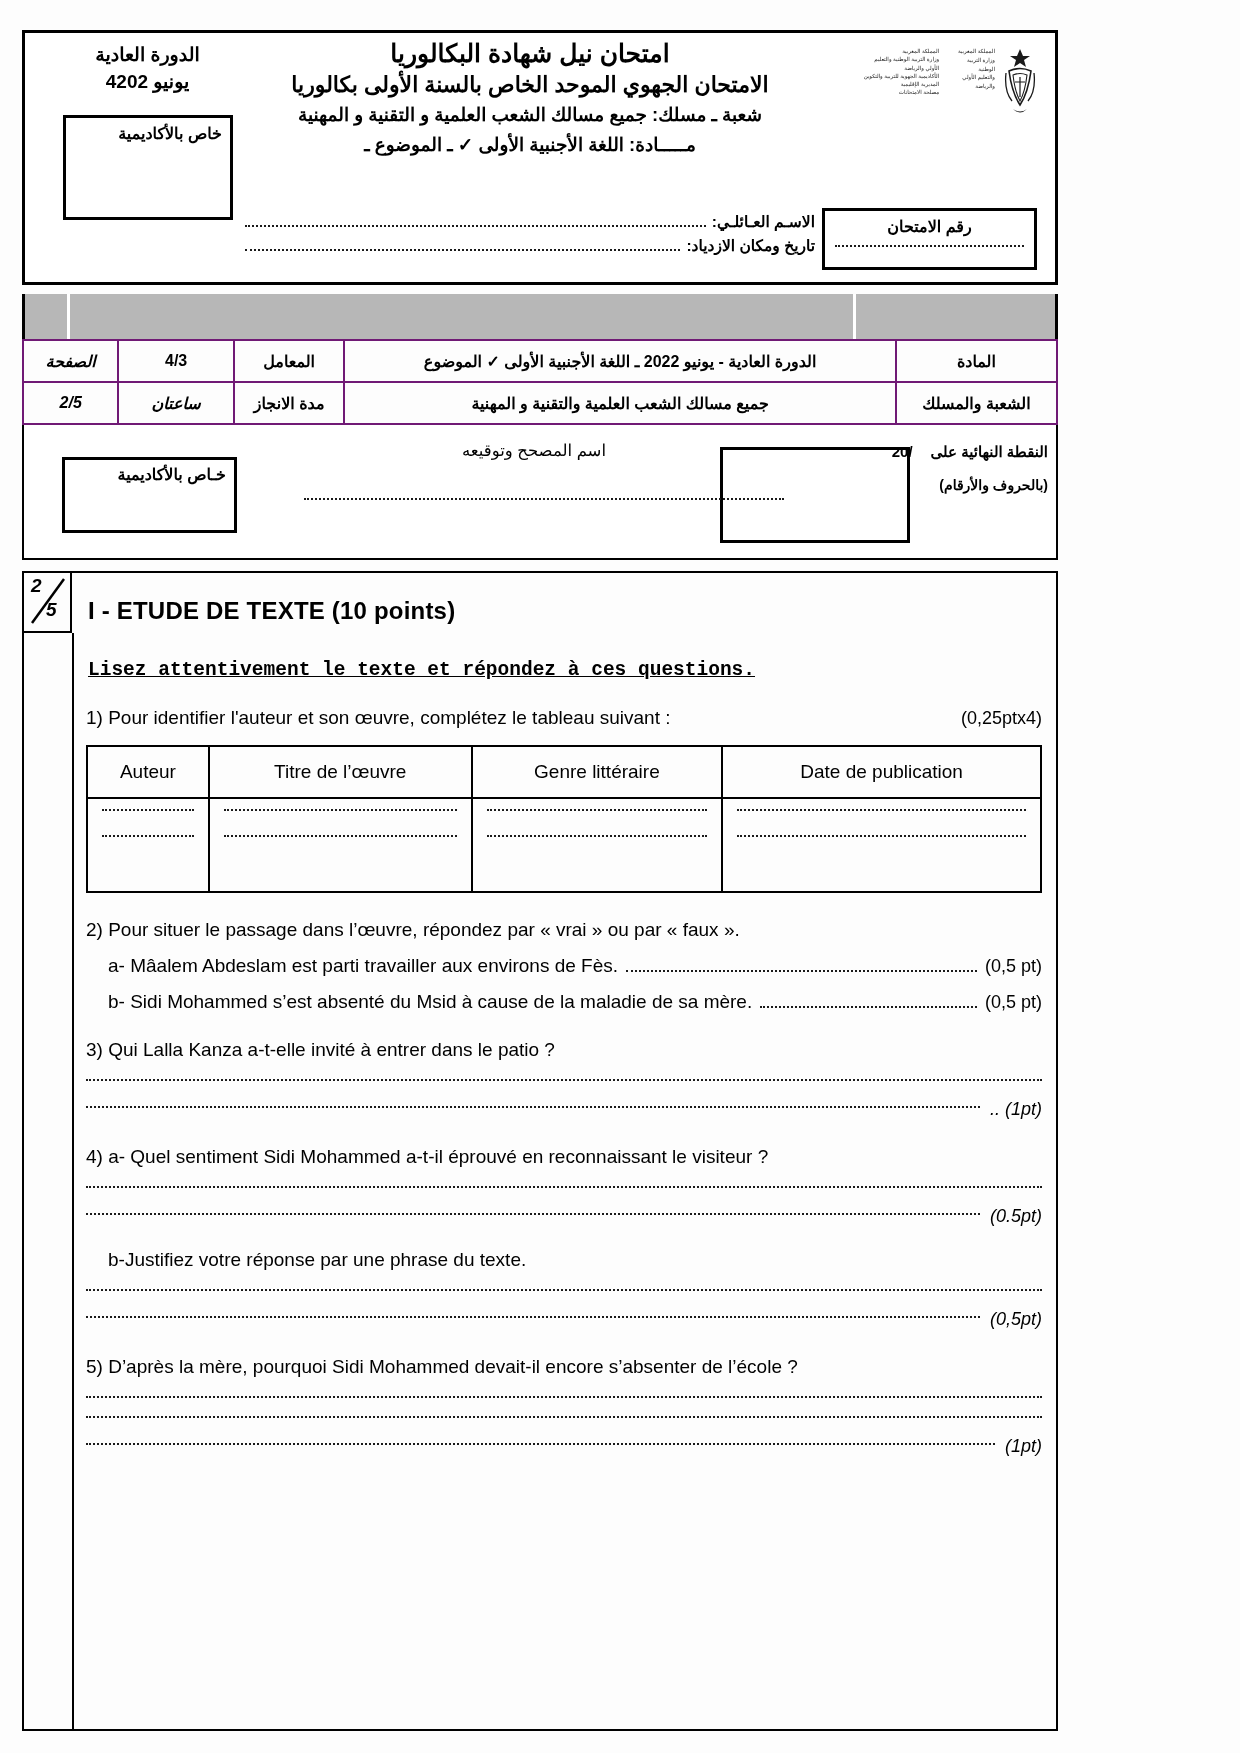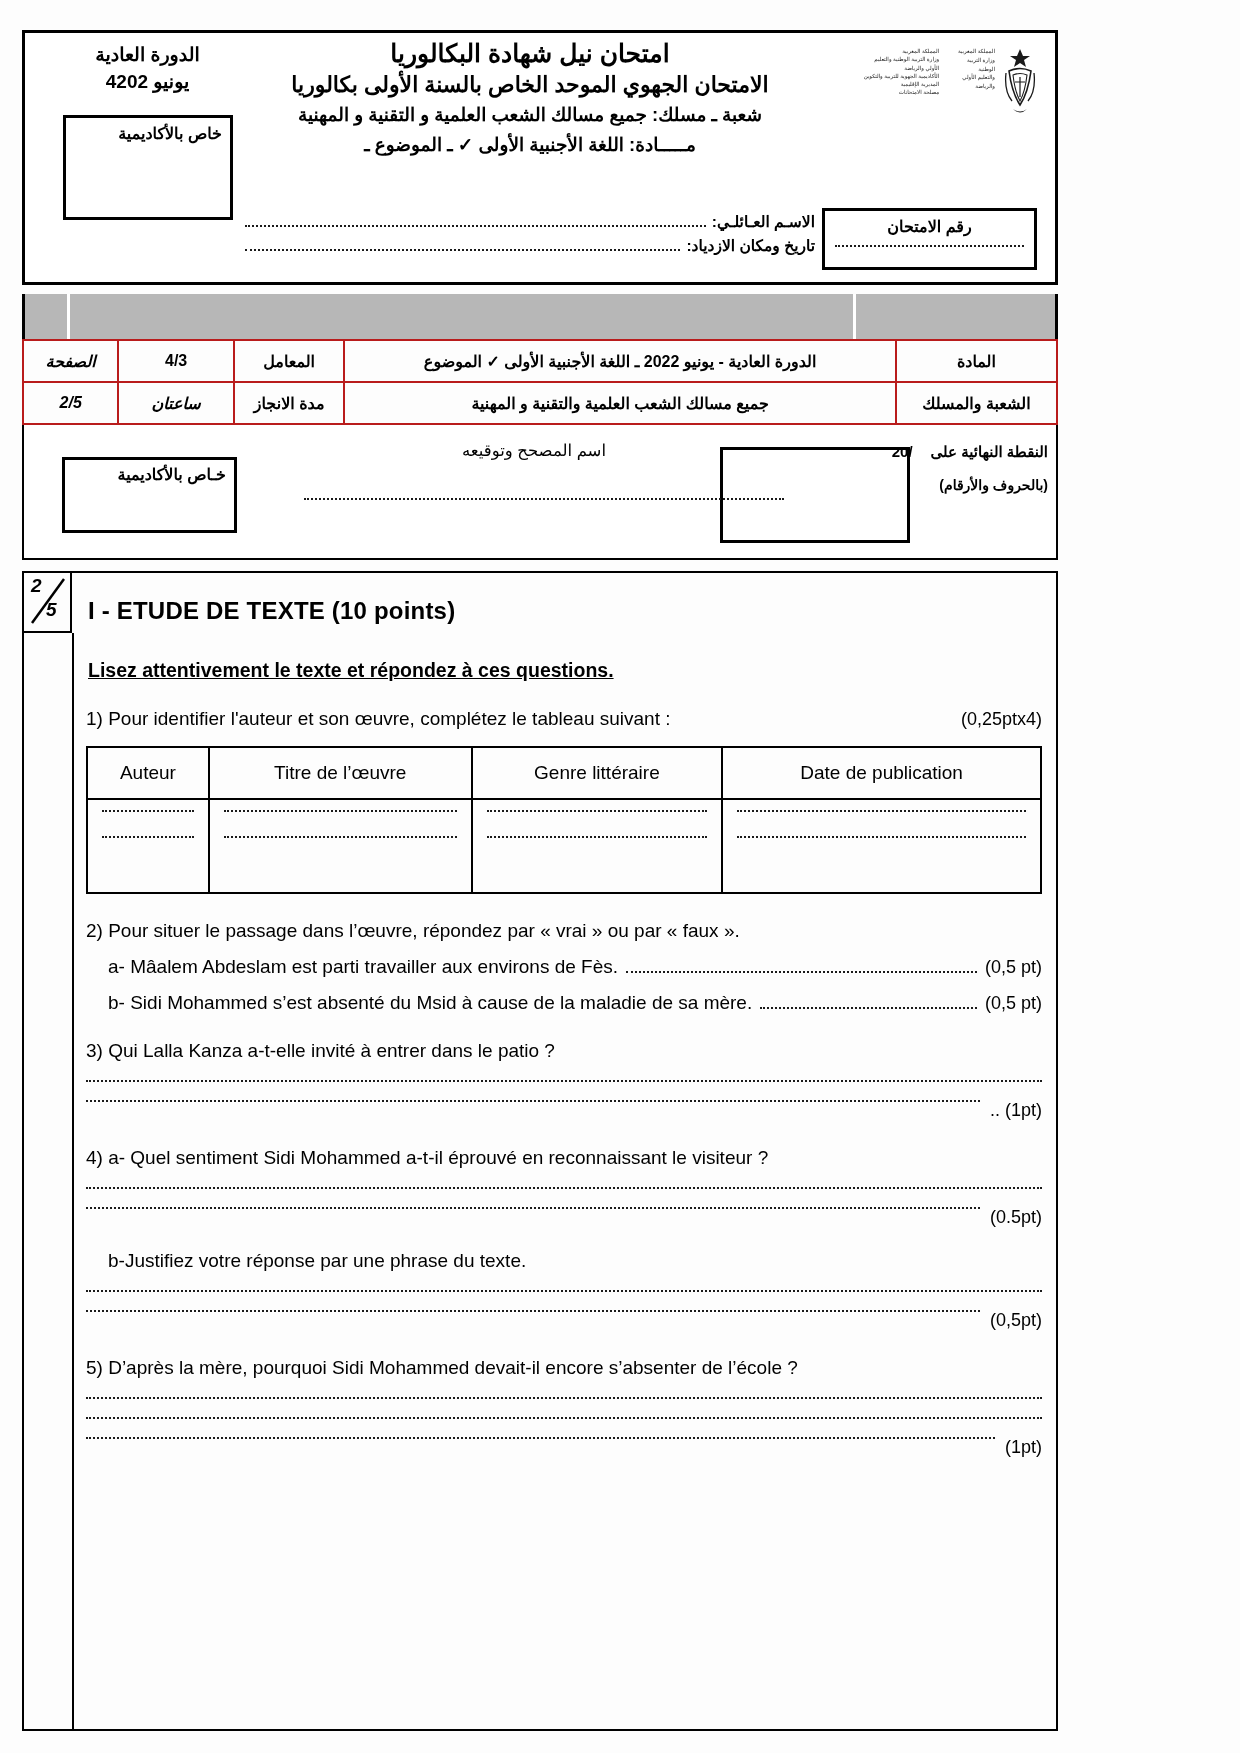--- a/index.html
+++ b/index.html
@@ -141,21 +141,21 @@
 
   
   .info-table{
     position:absolute;
     left:22px;top:339px;
     width:1036px;
     border-collapse:collapse;
     direction:rtl;
   }
   .info-table td{
-    border:2px solid #b91c1c;
+    border:2px solid #701a75;
     font-size:16px;font-weight:bold;
     text-align:center;
     padding:7px 6px;
     height:26px;
   }
   .info-table .c-label{width:145px;}
   .info-table .c-main{width:530px;}
   .info-table .c-sub{width:95px;}
   .info-table .c-val{width:100px;}
   .info-table .c-page{width:80px;font-style:italic;}
@@ -244,20 +244,21 @@
     position:absolute;
     left:62px;top:10px;right:14px;
   }
   .sect-title{
     font-size:24px;font-weight:bold;margin:14px 0 0 2px;
     letter-spacing:.2px;
   }
   .instruction{
     font-size:19.5px;font-weight:bold;text-decoration:underline;
     margin:34px 0 4px 2px;
+    font-family:Liberation Mono, monospace;
   }
   .q{
     font-size:19px;margin-top:26px;
   }
   .q-row{
     display:flex;align-items:baseline;justify-content:space-between;gap:14px;
   }
   .pts{font-size:18px;white-space:nowrap;}
 
   
@@ -279,21 +280,21 @@
     padding:10px 14px 0 14px;
   }
   table.ans-table td .dotline{margin-bottom:24px;}
 
   .sub-q{
     font-size:19px;margin-top:14px;padding-left:22px;
     display:flex;align-items:baseline;gap:8px;
   }
   .sub-q .txt{white-space:nowrap;}
   .ansline{
-    display:flex;align-items:flex-start;gap:10px;margin-top:18px;
+    display:flex;align-items:center;gap:10px;margin-top:18px;font-style:italic;
   }
   .ansline .dots{margin-bottom:5px;}
   .ansline .pts{font-size:18px;}
   .plainline{margin-top:18px;}
   .plainline .dotline{}
 
   .q-indent{padding-left:22px;}
 </style>
 </head>
 <body>

